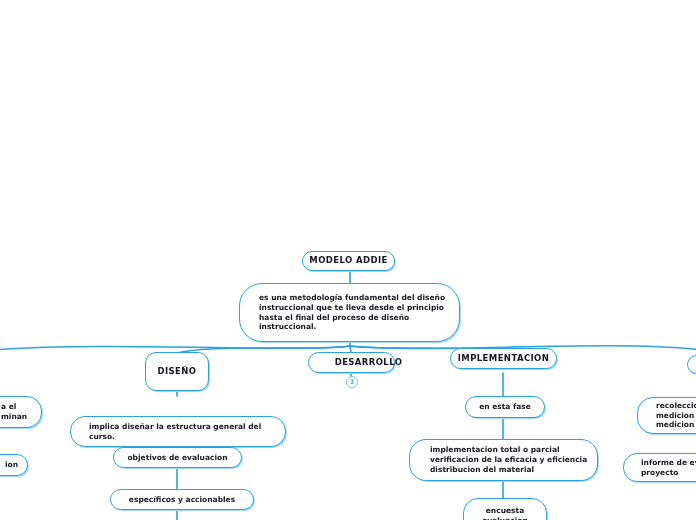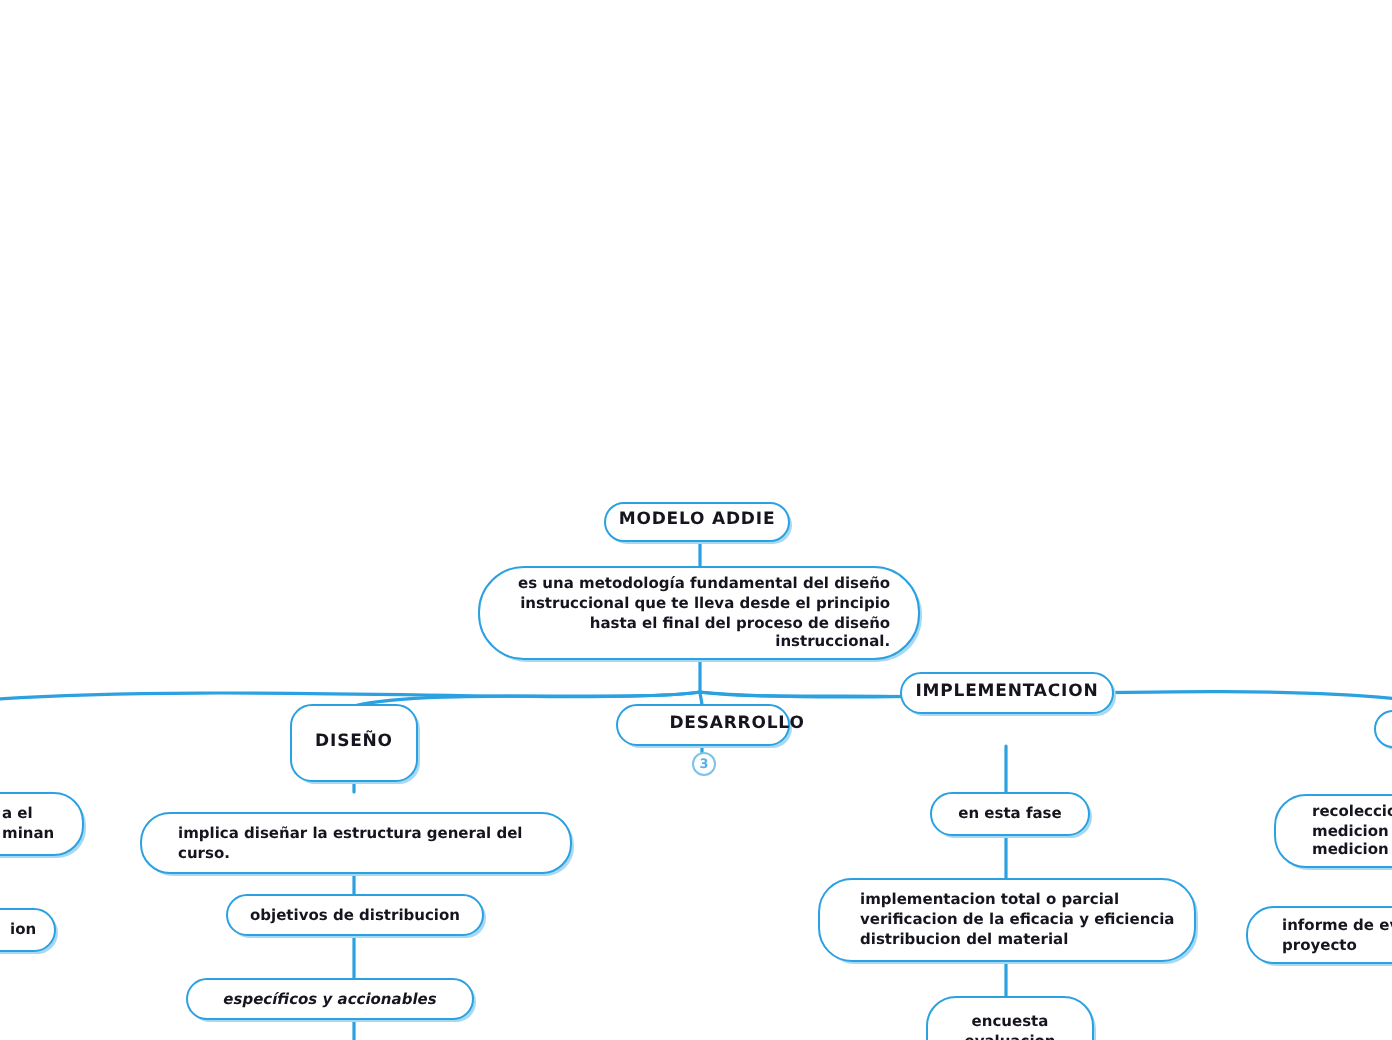--- a/index.html
+++ b/index.html
@@ -45,41 +45,41 @@
       <path d="M177,510 L177,521"></path>
       <path d="M351,372 L351,377"></path>
       <path d="M503,373 L503,396"></path>
       <path d="M503,418 L503,439"></path>
       <path d="M503,477 L503,499"></path>
     </g>
   </svg>
 
   <div class="node topic" style="left:302px;top:251px;width:93px;height:20px;border-radius:10px;">MODELO ADDIE</div>
 
-  <div class="node left-text" style="left:239px;top:283px;width:221px;height:47px;border-radius:23px;padding-left:19px;padding-right:10px;text-align:right;">es una metodología fundamental del diseño
+  <div class="node left-text" style="left:239px;top:283px;width:221px;height:59px;border-radius:23px;padding-left:19px;padding-right:10px;">es una metodología fundamental del diseño
 instruccional que te lleva desde el principio
 hasta el final del proceso de diseño
 instruccional.</div>
 
   <div class="node topic" style="left:145px;top:352px;width:64px;height:39px;border-radius:11px;">DISEÑO</div>
 
   <div class="node topic" style="left:308px;top:352px;width:87px;height:21px;border-radius:11px;padding-left:34px;">DESARROLLO</div>
 
   <div class="badge" style="left:346px;top:376px;">3</div>
 
-  <div class="node topic" style="left:450px;top:336px;width:107px;height:21px;border-radius:11px;">IMPLEMENTACION</div>
+  <div class="node topic" style="left:450px;top:348px;width:107px;height:21px;border-radius:11px;">IMPLEMENTACION</div>
 
   <div class="node topic" style="left:687px;top:355px;width:46px;height:19px;border-radius:10px;"></div>
 
-  <div class="node left-text" style="left:70px;top:406px;width:216px;height:31px;border-radius:15px;padding-left:18px;padding-right:8px;">implica diseñar la estructura general del
+  <div class="node left-text" style="left:70px;top:416px;width:216px;height:31px;border-radius:15px;padding-left:18px;padding-right:8px;">implica diseñar la estructura general del
 curso.</div>
 
-  <div class="node" style="left:113px;top:447px;width:129px;height:21px;border-radius:11px;">objetivos de distribucion</div>
+  <div class="node" style="left:113px;top:447px;width:129px;height:21px;border-radius:11px;">objetivos de evaluacion</div>
 
-  <div class="node" style="left:93px;top:489px;width:144px;height:21px;border-radius:11px;font-style:italic;">específicos y accionables</div>
+  <div class="node" style="left:110px;top:489px;width:144px;height:21px;border-radius:11px;">específicos y accionables</div>
 
   <div class="node" style="left:465px;top:396px;width:80px;height:22px;border-radius:11px;">en esta fase</div>
 
   <div class="node left-text" style="left:409px;top:439px;width:189px;height:42px;border-radius:17px;padding-left:20px;padding-right:8px;">implementacion total o parcial
 verificacion de la eficacia y eficiencia
 distribucion del material</div>
 
   <div class="node" style="left:463px;top:498px;width:84px;height:36px;border-radius:15px;">encuesta
 evaluacion</div>
 

